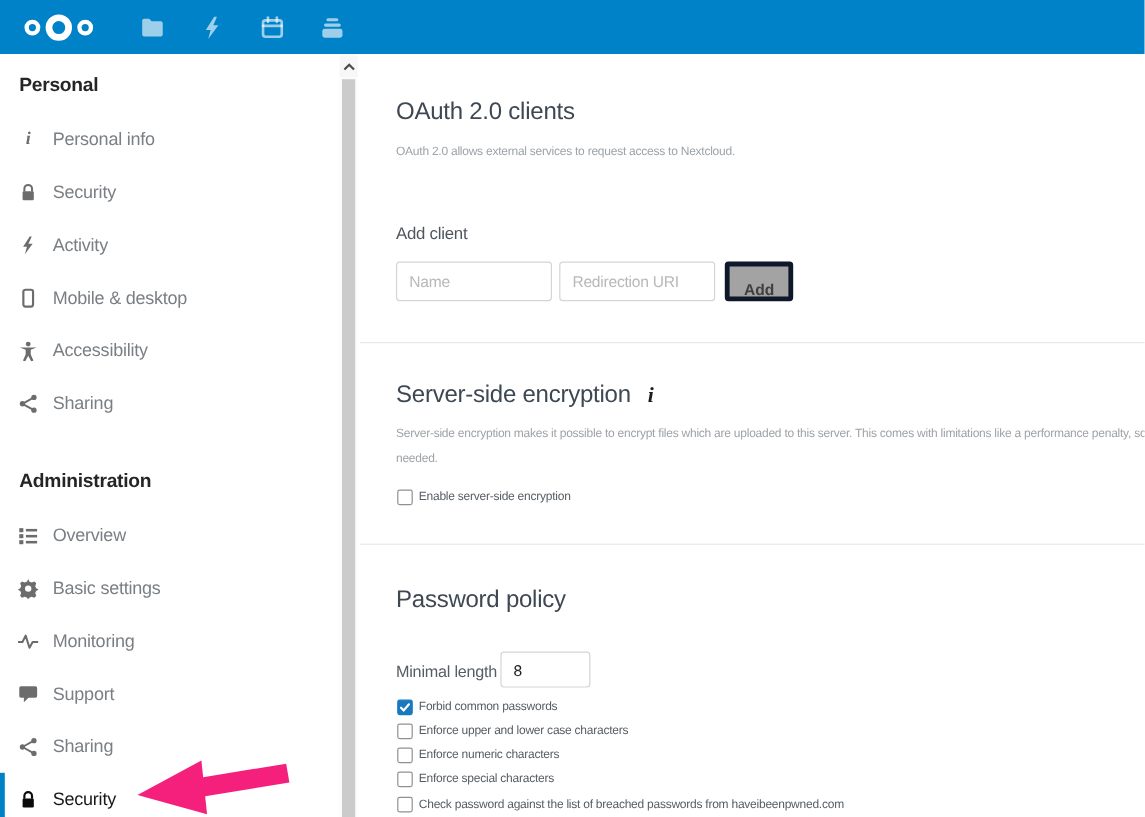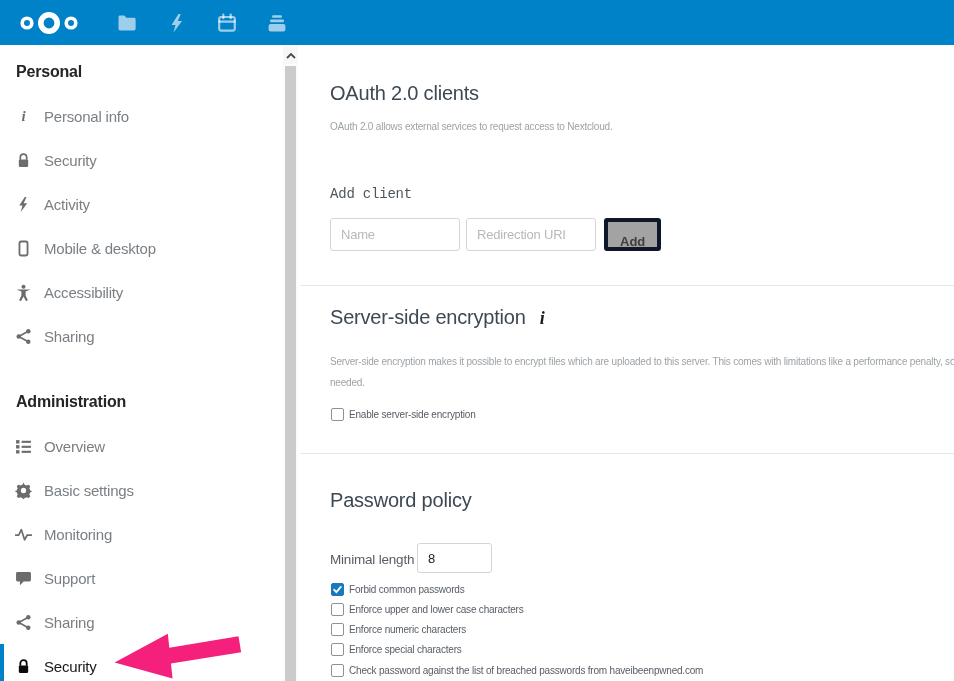--- a/index.html
+++ b/index.html
@@ -34,21 +34,21 @@
   .side-item.active .ic { opacity:1; }
   .icon-i { font-family:"Liberation Serif", serif; font-style:italic; font-weight:700; font-size:15px; color:#3c3c3c; line-height:1; }
   
   .sb-track { position:absolute; left:283px; top:45px; width:15px; height:636px; background:#fbfbfb; }
   .sb-btn { position:absolute; left:283px; top:47px; width:15px; height:17px; background:#f7f7f7; display:flex; align-items:center; justify-content:center; cursor:pointer; }
   .sb-thumb { position:absolute; left:285px; top:66px; width:11px; height:615px; background:#cbcbcb; cursor:pointer; }
   
   .h2 { position:absolute; font-size:20px; font-weight:400; color:#3e4853; letter-spacing:-0.2px; }
   .desc { position:absolute; font-size:10px; color:#9da3a8; letter-spacing:-0.2px; }
   .divider { position:absolute; left:300px; width:654px; height:1px; background:#e8e8e8; }
-  .subhead { position:absolute; font-size:14px; color:#4e565d; letter-spacing:-0.2px;font-family:Liberation Mono, monospace; }
+  .subhead { position:absolute; font-size:14px; color:#4e565d; letter-spacing:-0.2px; }
   .txt-input {
     position:absolute; height:33px; border:1px solid #d5d5d5; border-radius:3px;
     padding:0 10px; font-family:"Liberation Sans", sans-serif; font-size:13px; color:#222; outline:none; background:#fff;
   }
   .txt-input::placeholder { color:#b8b8b8; letter-spacing:-0.2px; }
   .btn {
     position:absolute; height:33px; border:4px solid #0f172a; border-radius:3px;
     background:#a3a3a3; font-family:"Liberation Sans", sans-serif; font-size:13px; font-weight:700; color:#3f3f3f; cursor:pointer;
     padding:12px 12px;
   }
@@ -237,21 +237,21 @@
     <div class="h2" style="left:330px; top:82px">OAuth 2.0 clients</div>
     <div class="desc" style="left:330px; top:121px">OAuth 2.0 allows external services to request access to Nextcloud.</div>
 
     <div class="subhead" style="left:330px; top:186px">Add client</div>
     <input class="txt-input" style="left: 330px; top: 218px; width: 130px;" placeholder="Name">
     <input class="txt-input" style="left: 466px; top: 218px; width: 130px;" placeholder="Redirection URI">
     <button class="btn" style="left:604px; top:218px">Add</button>
 
     <div class="divider" style="top:285px"></div>
 
-    <div class="h2" style="left:330px; top:306px">
+    <div class="h2" style="left:330px; top:318px">
       <span>Server-side encryption</span><span class="info-i">i</span>
     </div>
     <div class="desc nowrap" style="left:330px; top:356px">Server-side encryption makes it possible to encrypt files which are uploaded to this server. This comes with limitations like a performance penalty, so enable this only if</div>
     <div class="desc" style="left:330px; top:377px">needed.</div>
 
     <div class="cbrow" style="left:331px; top:408px">
       <span class="cb"></span>
       <span class="cblbl">Enable server-side encryption</span>
     </div>
 

